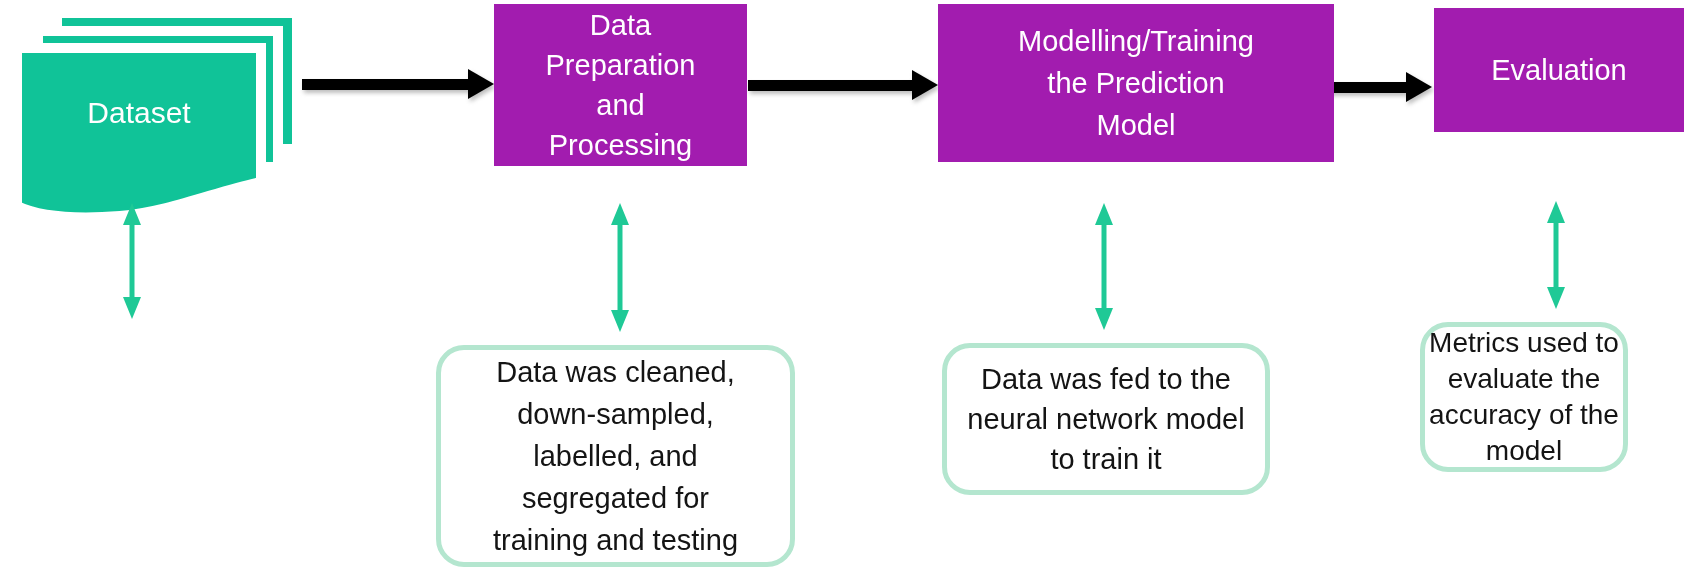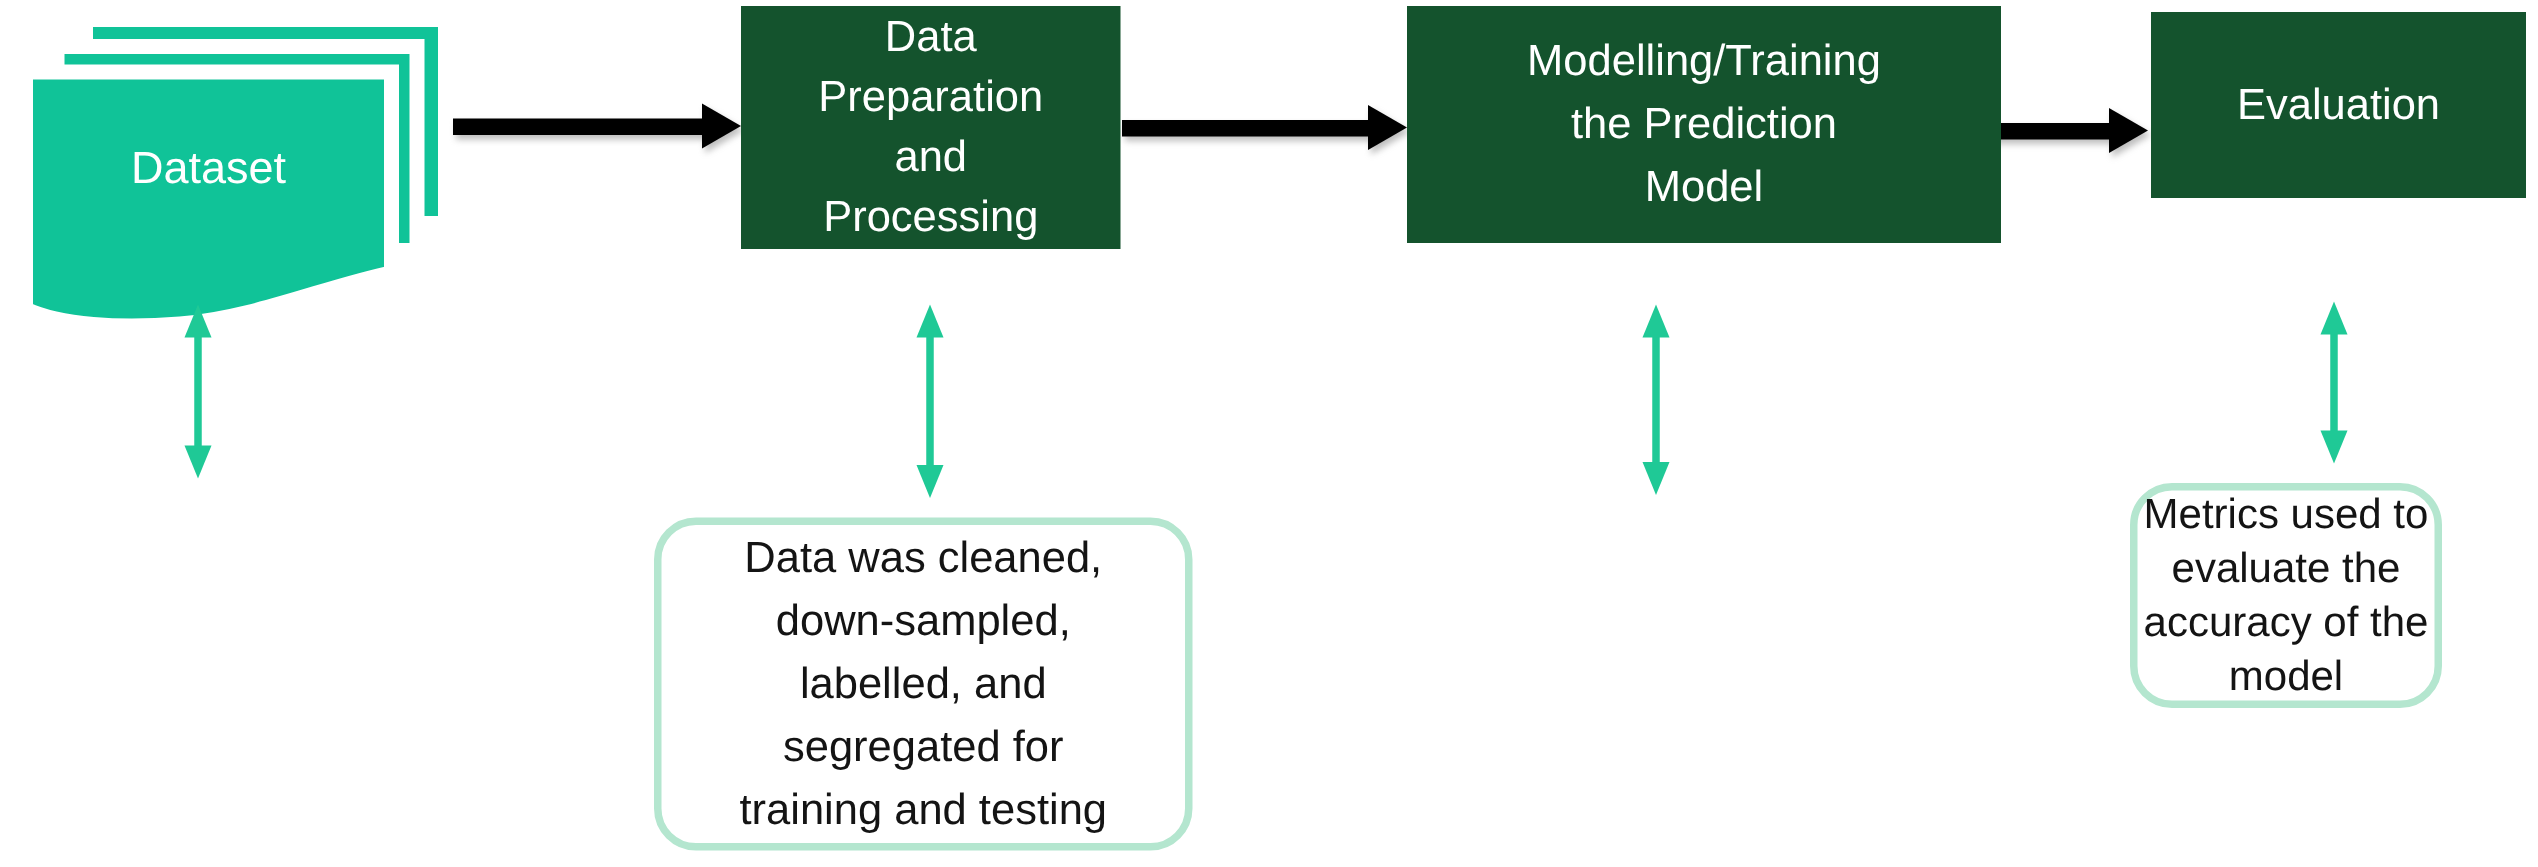--- a/index.html
+++ b/index.html
@@ -9,21 +9,21 @@
     width:1692px; height:578px;
     background:#ffffff;
     overflow:hidden;
     font-family:"Liberation Sans", sans-serif;
   }
   .abs { position:absolute; }
 
   
   .stage-box {
     position:absolute;
-    background:#14532d;
+    background:#a21caf;
     color:#ffffff;
     display:flex; align-items:center; justify-content:center;
     text-align:center;
     font-size:29px;
     white-space:pre-line;
   }
   #stage-box-2 { left:494px; top:4px;  width:253px; height:162px; line-height:40px; }
   #stage-box-3 { left:938px; top:4px;  width:396px; height:158px; line-height:42px; }
   #stage-box-4 { left:1434px; top:8px; width:250px; height:124px; line-height:40px; }
 
@@ -124,18 +124,21 @@
     <line x1="14" y1="18" x2="14" y2="92" stroke="#1FC996" stroke-width="5"></line>
     <polygon points="14,1 5,23 23,23" fill="#1FC996"></polygon>
     <polygon points="14,109 5,87 23,87" fill="#1FC996"></polygon>
   </svg>
 
   <div id="desc-box-2" class="desc-box">Data was cleaned,
 down-sampled,
 labelled, and
 segregated for
 training and testing</div>
+  <div id="desc-box-3" class="desc-box">Data was fed to the
+neural network model
+to train it</div>
   <div id="desc-box-4" class="desc-box">Metrics used to
 evaluate the
 accuracy of the
 model</div>
 
 </div>
 
 </body></html>

